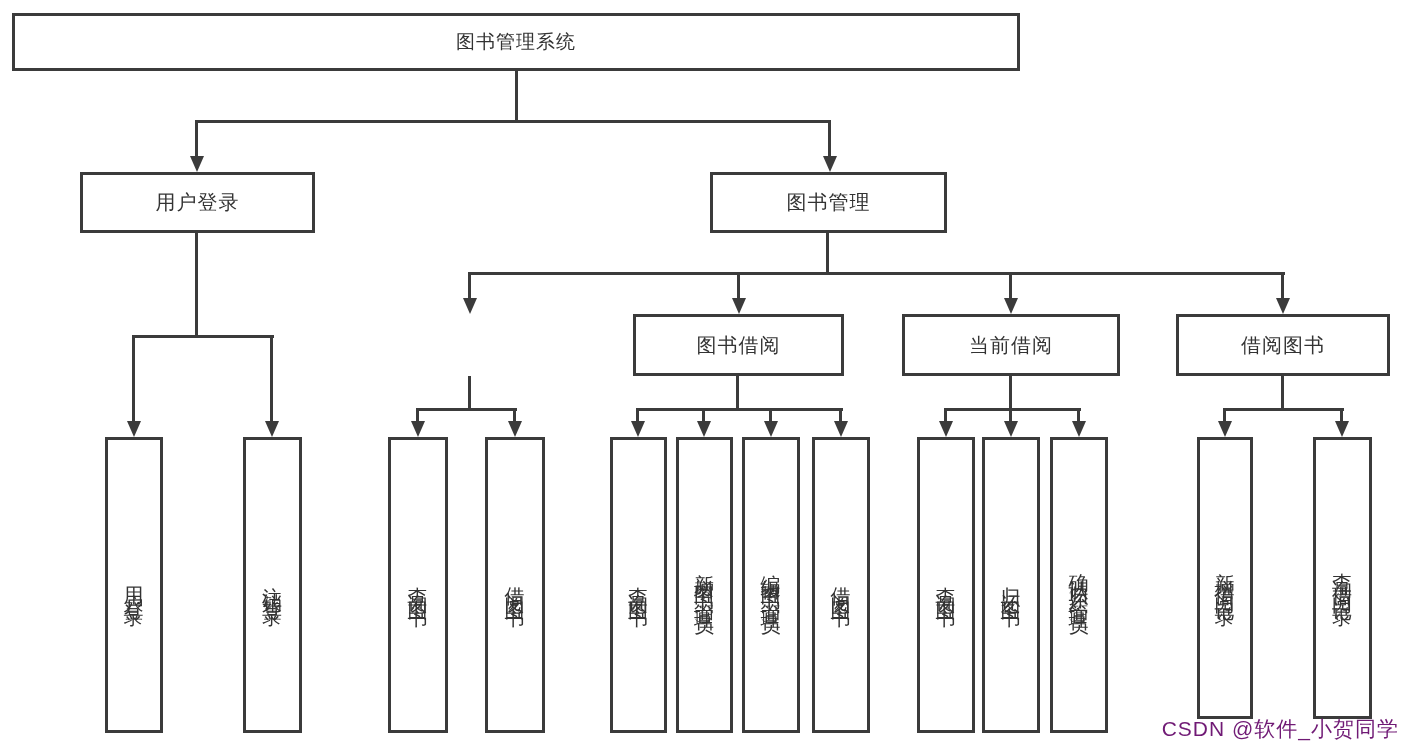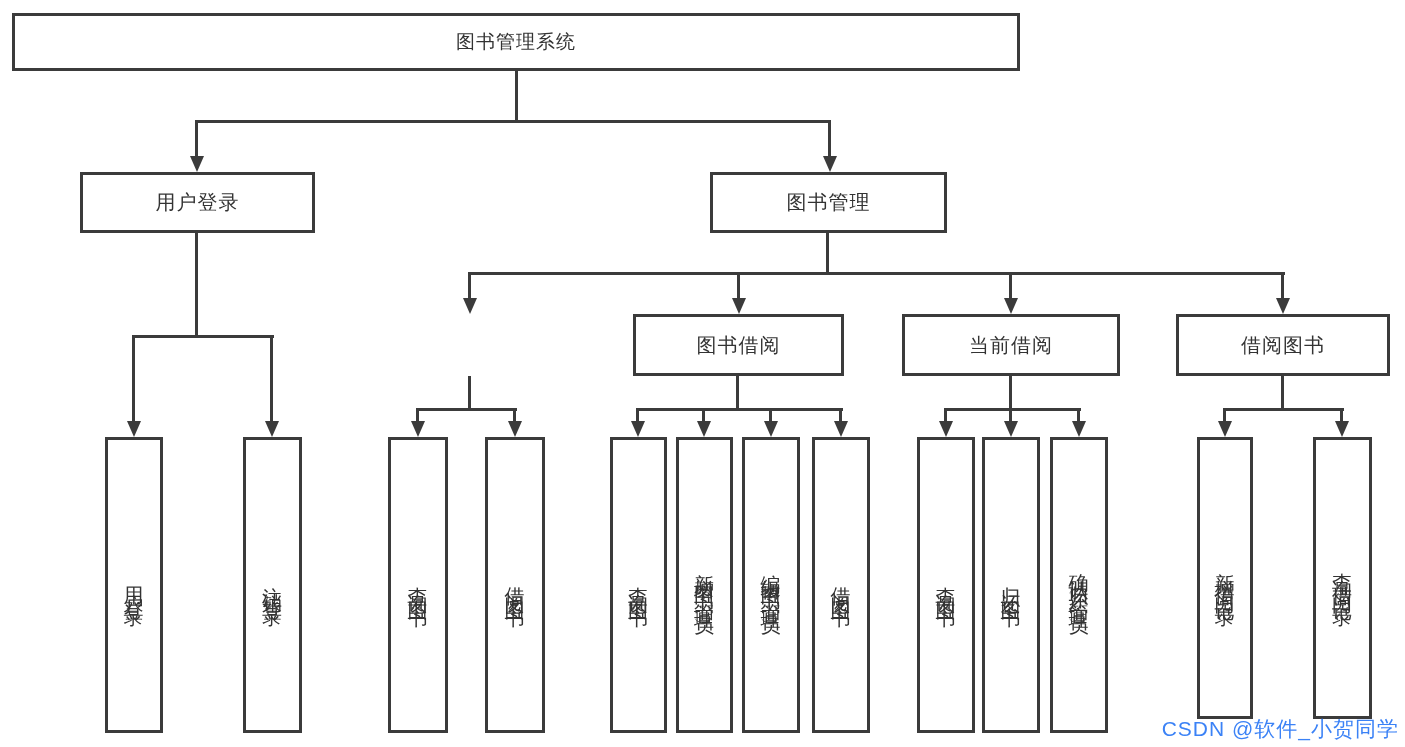--- a/index.html
+++ b/index.html
@@ -63,21 +63,21 @@
     height: 0;
     border-left: 7px solid transparent;
     border-right: 7px solid transparent;
     border-top: 16px solid #3b3b3b;
   }
   .watermark {
     position: absolute;
     right: 6px;
     bottom: 4px;
     font-size: 21px;
-    color: #3b82f6;
+    color: #701a75;
     letter-spacing: 1px;
     background: transparent;
   }
 </style>
 </head>
 <body>
 
 <div id="canvas">
 
   <div class="box" style="left:12px; top:13px; width:1008px; height:58px; font-size:19px;">

